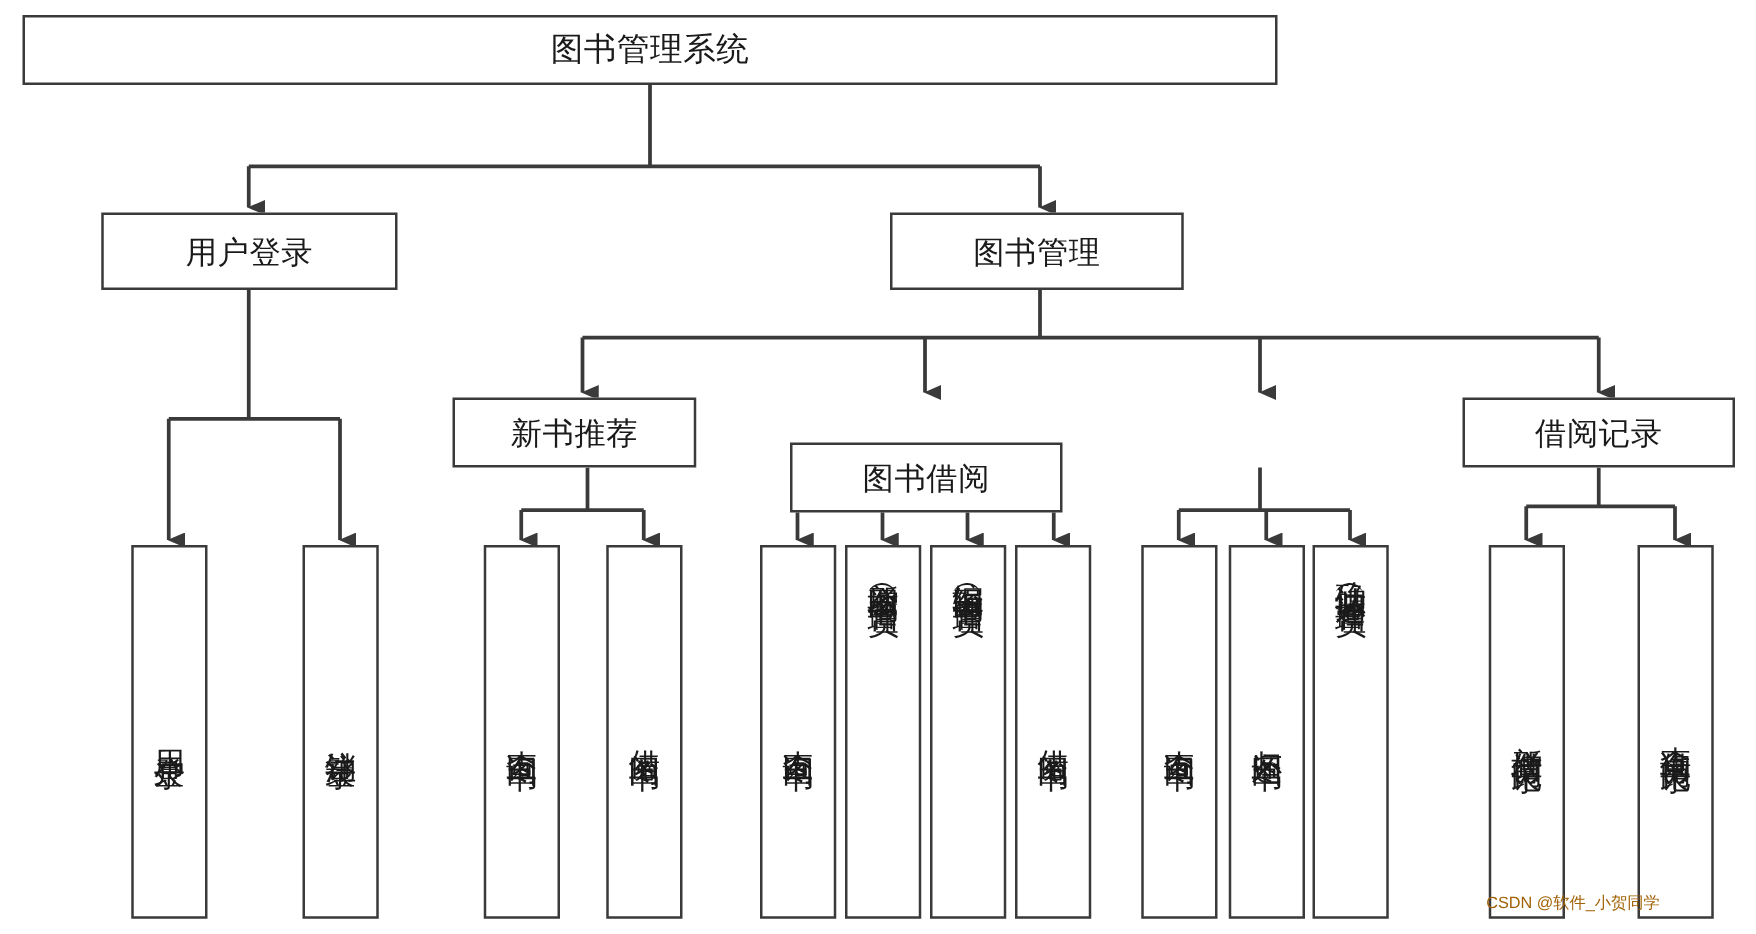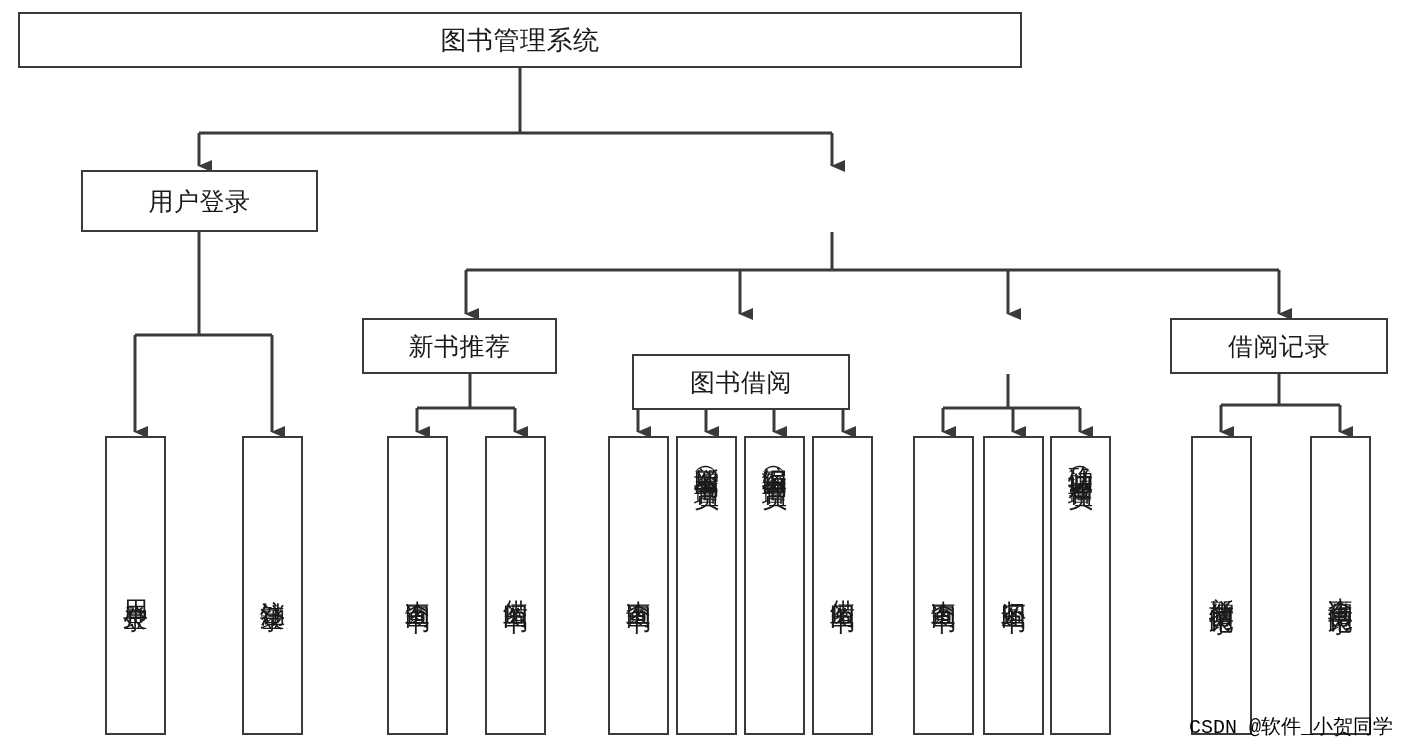--- a/index.html
+++ b/index.html
@@ -65,25 +65,25 @@
   }
   
   .node.vert.mid {
     align-items: center;
     padding-top: 0;
   }
   #watermark {
     position: absolute;
     left: 1189px;
     top: 713px;
-    font-size: 20px;
-    color: #000000;
+    font-size: 13px;
+    color: #a16207;
     white-space: nowrap;
     z-index: 5;
-    font-family: Liberation Mono, monospace;
+    font-family: Liberation Sans, sans-serif;
   }
 </style>
 </head>
 <body>
 
 <div id="diagram-root">
 
   <svg id="edges-layer" viewBox="0 0 1405 747" width="1405" height="747" xmlns="http://www.w3.org/2000/svg">
     <defs>
       <marker id="arrow" viewBox="0 0 12 14" refX="6" refY="13" markerWidth="12" markerHeight="14" orient="auto-start-reverse" markerUnits="userSpaceOnUse">
@@ -150,20 +150,23 @@
   </svg>
 
   <div class="node horiz" id="node-root" style="left:18px; top:12px; width:1004px; height:56px;text-align:right;">
     <span class="node-label">图书管理系统</span>
   </div>
 
   <div class="node horiz" style="left:81px; top:170px; width:237px; height:62px;">
     <span class="node-label">用户登录</span>
   </div>
 
+  <div class="node horiz" style="left:712px; top:170px; width:235px; height:62px;">
+    <span class="node-label">图书管理</span>
+  </div>
 
   <div class="node horiz" style="left:362px; top:318px; width:195px; height:56px;">
     <span class="node-label">新书推荐</span>
   </div>
 
   <div class="node horiz" style="left:632px; top:318px; width:218px; height:56px;margin-top:36px;">
     <span class="node-label">图书借阅</span>
   </div>
 
 

